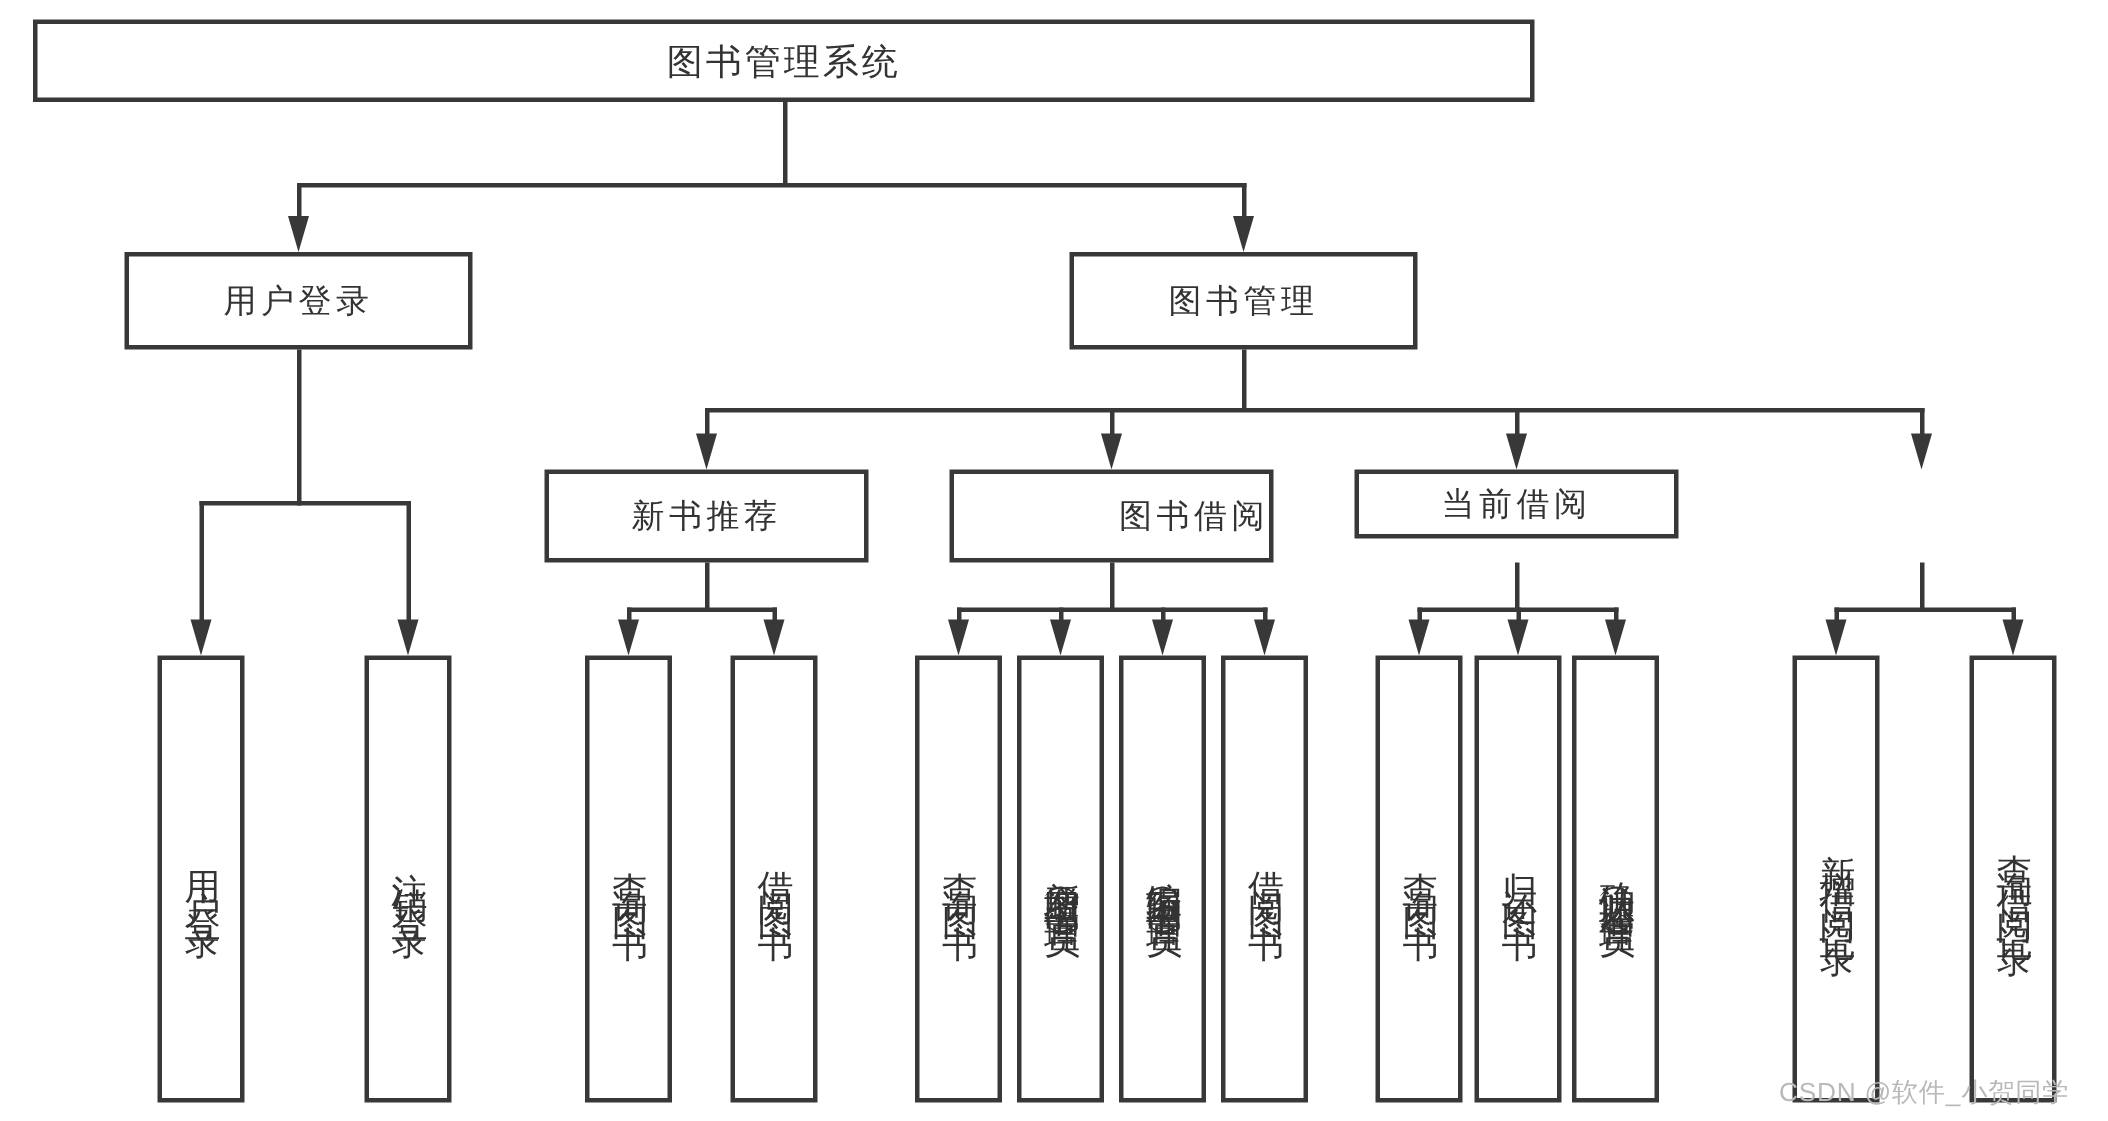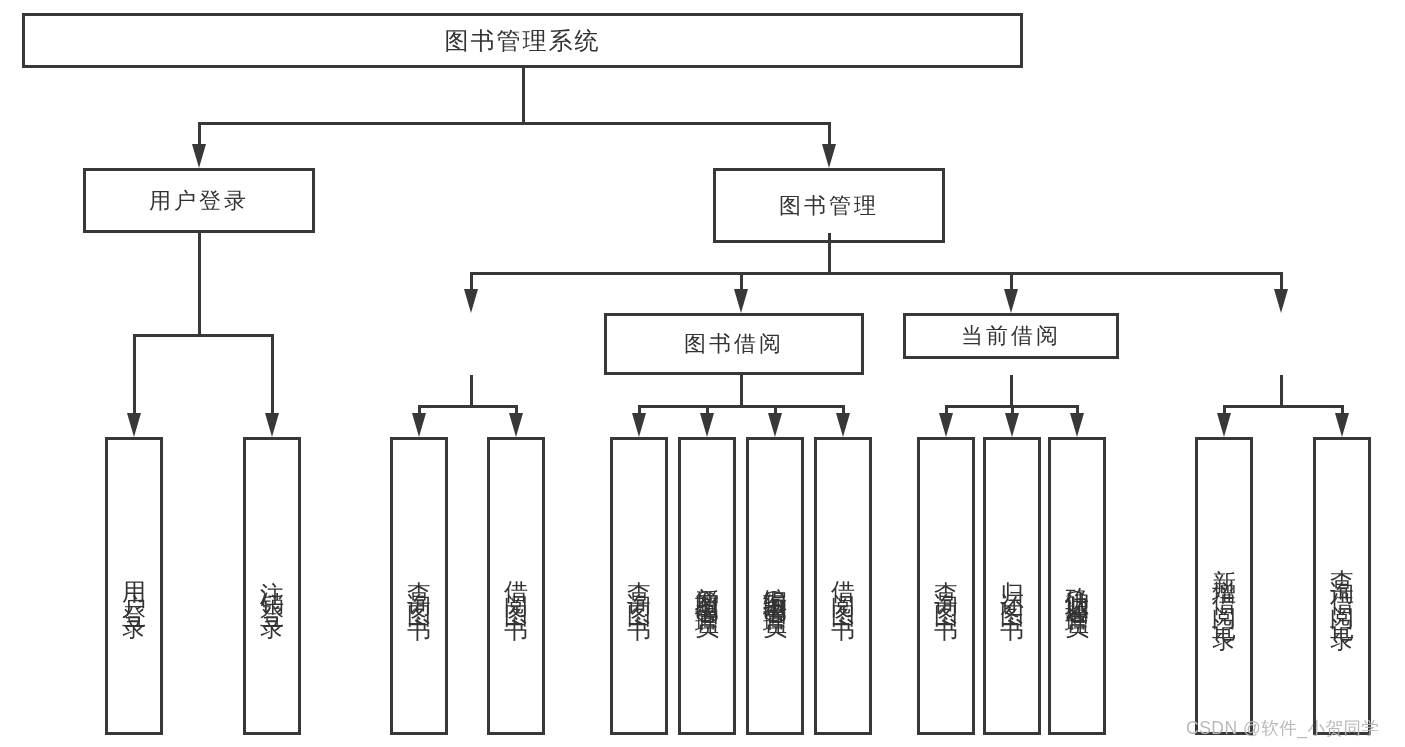--- a/index.html
+++ b/index.html
@@ -47,25 +47,28 @@
 
 <div class="canvas">
 
   <div class="hbox root" style="left:22px;top:13px;width:1001px;height:55px;">
     <span>图书管理系统</span>
   </div>
 
   <div class="hbox" style="left:83px;top:168px;width:232px;height:65px;">
     <span>用户登录</span>
   </div>
-  <div class="hbox" style="left:713px;top:168px;width:232px;height:75px;">
+  <div class="hbox" style="left:713px;top:168px;width:232px;height:65px;">
     <span>图书管理</span>
   </div>
 
-  <div class="hbox" style="left:604px;top:313px;width:260px;height:62px;">
+  <div class="hbox" style="left:363px;top:313px;width:216px;height:62px;">
+    <span>新书推荐</span>
+  </div>
+  <div class="hbox" style="left:633px;top:313px;width:216px;height:62px;justify-content:flex-end;">
     <span>图书借阅</span>
   </div>
   <div class="hbox" style="left:903px;top:313px;width:216px;height:46px;">
     <span>当前借阅</span>
   </div>
 
   <div class="vbox" style="left:105px;">
     <span class="vtext">用户登录</span>
   </div>
   <div class="vbox" style="left:243px;">

